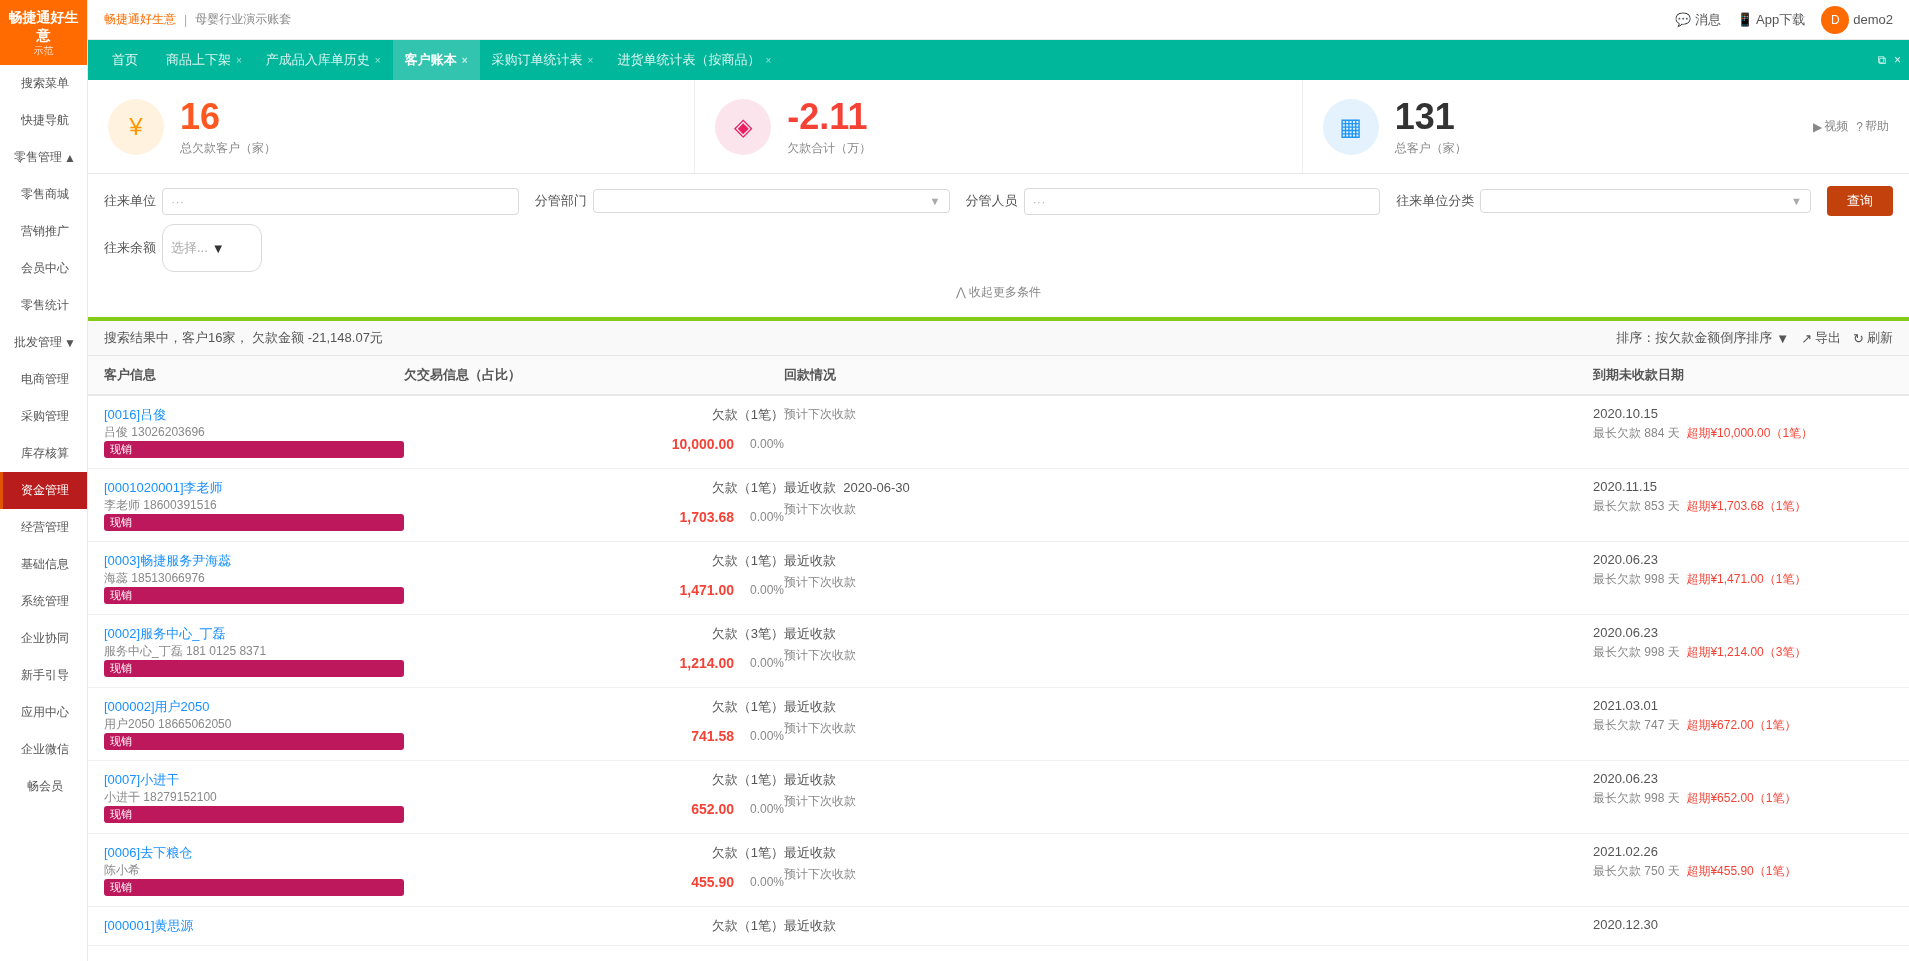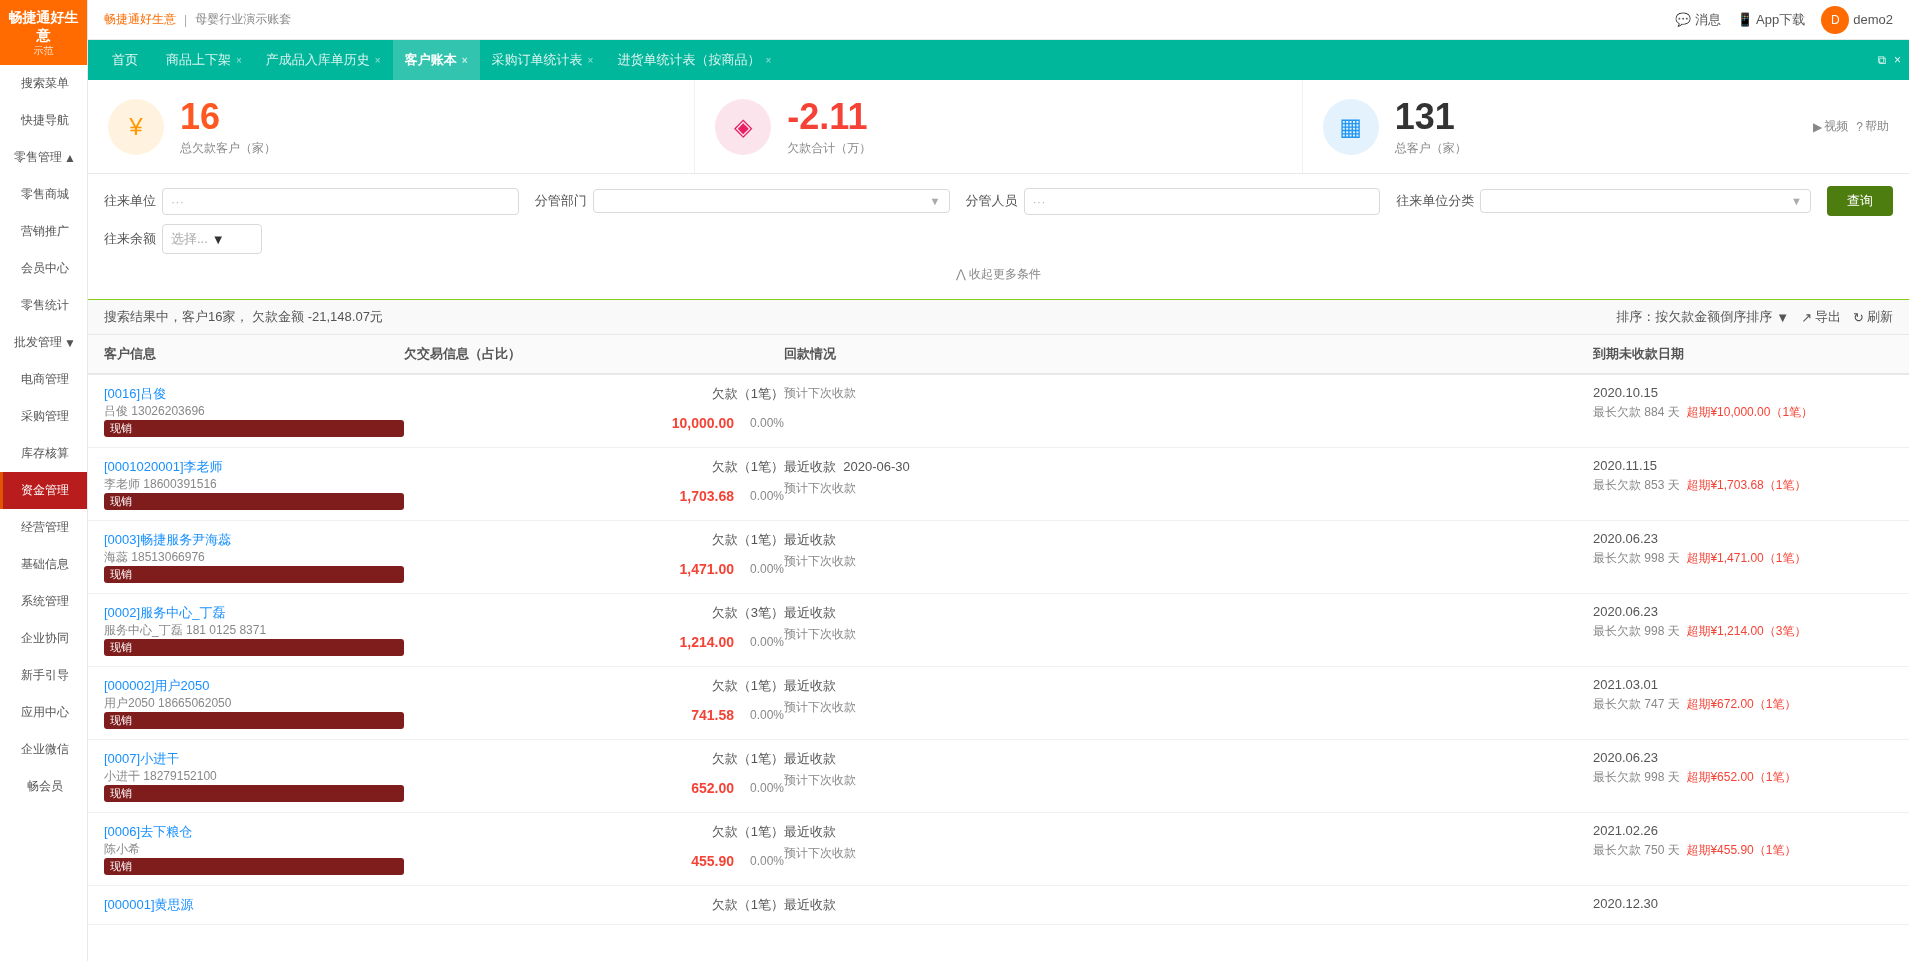--- a/index.html
+++ b/index.html
@@ -40,44 +40,44 @@
     .summary-icon.blue { background: #e3f2fd; color: #2196f3; }
     .summary-content {}
     .summary-number { font-size: 36px; font-weight: bold; }
     .summary-number.orange { color: #ff5722; }
     .summary-number.red { color: #f44336; }
     .summary-number.dark { color: #333; font-weight: 900; }
     .summary-label { font-size: 12px; color: #888; margin-top: 2px; }
     .summary-card-actions { margin-left: auto; display: flex; gap: 8px; font-size: 12px; color: #888; }
 
     
-    .filter-section { background: #fff; padding: 12px 16px; border-bottom: 1px solid #84cc16; }
+    .filter-section { background: #fff; padding: 12px 16px; border-bottom: 4px solid #84cc16; }
     .filter-row { display: flex; align-items: center; gap: 16px; margin-bottom: 8px; }
     .filter-item { display: flex; align-items: center; gap: 6px; flex: 1; }
     .filter-label { font-size: 13px; color: #555; white-space: nowrap; }
     .filter-select { flex: 1; border: 1px solid #d9d9d9; border-radius: 4px; padding: 5px 8px; font-size: 13px; color: #333; background: #fff; display: flex; align-items: center; justify-content: space-between; cursor: pointer; }
     .filter-select-arrow { color: #aaa; font-size: 11px; }
-    .filter-balance-select { border: 1px solid #d9d9d9; border-radius: 4px; padding: 5px 8px; font-size: 13px; background: #fff; display: flex; align-items: center; gap: 4px; cursor: pointer; width: 100px; }
-    .btn-query { background: #4d7c0f; color: #fff; border: none; border-radius: 4px; padding: 6px 20px; font-size: 13px; cursor: pointer; }
+    .filter-balance-select { border: 1px solid #d9d9d9; border-radius: 12px; padding: 14px 8px; font-size: 13px; background: #fff; display: flex; align-items: center; gap: 4px; cursor: pointer; width: 100px; }
+    .btn-query { background: #c2410c; color: #fff; border: none; border-radius: 4px; padding: 6px 20px; font-size: 13px; cursor: pointer; }
     .collapse-row { text-align: center; padding: 4px; font-size: 12px; color: #888; cursor: pointer; }
 
     
     .result-bar { background: #f9f9f9; padding: 8px 16px; display: flex; align-items: center; justify-content: space-between; border-bottom: 1px solid #e8e8e8; font-size: 13px; }
     .result-info { color: #555; }
     .result-actions { display: flex; align-items: center; gap: 12px; color: #555; }
     .result-sort { display: flex; align-items: center; gap: 4px; cursor: pointer; }
     .result-btn { display: flex; align-items: center; gap: 3px; cursor: pointer; }
 
     
     .table-container { flex: 1; overflow-y: auto; background: #fff; }
     .table-header { display: grid; grid-template-columns: 300px 380px 1fr 300px; background: #fafafa; border-bottom: 2px solid #e8e8e8; padding: 10px 16px; font-size: 13px; font-weight: bold; color: #555; }
     .table-row { display: grid; grid-template-columns: 300px 380px 1fr 300px; border-bottom: 1px solid #f0f0f0; padding: 10px 16px; align-items: start; }
     .customer-info { display: flex; flex-direction: column; }
     .customer-phone { font-size: 12px; color: #888; }
-    .customer-tag { display: inline-block; background: #7f1d1d; color: #fff; font-size: 11px; padding: 1px 6px; border-radius: 3px; }
+    .customer-tag { display: inline-block; background: #be185d; color: #fff; font-size: 11px; padding: 1px 6px; border-radius: 3px; }
     .debt-info { display: flex; flex-direction: column; gap: 12px; align-items: flex-end; }
     .debt-count { font-size: 13px; color: #555; }
     .debt-amount { color: #f44336; font-size: 14px; font-weight: bold; cursor: pointer; }
     .debt-ratio { font-size: 12px; color: #888; }
     .debt-row { display: flex; align-items: center; gap: 16px; }
     .recovery-info { display: flex; flex-direction: column; gap: 4px; }
     .recovery-date { font-size: 13px; color: #555; }
     .recovery-next { font-size: 12px; color: #888; }
     .due-info { display: flex; flex-direction: column; gap: 4px; }
     .due-date { font-size: 13px; color: #555; }

